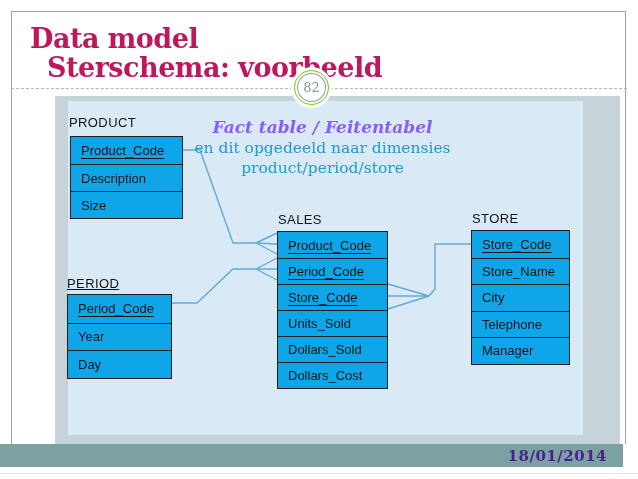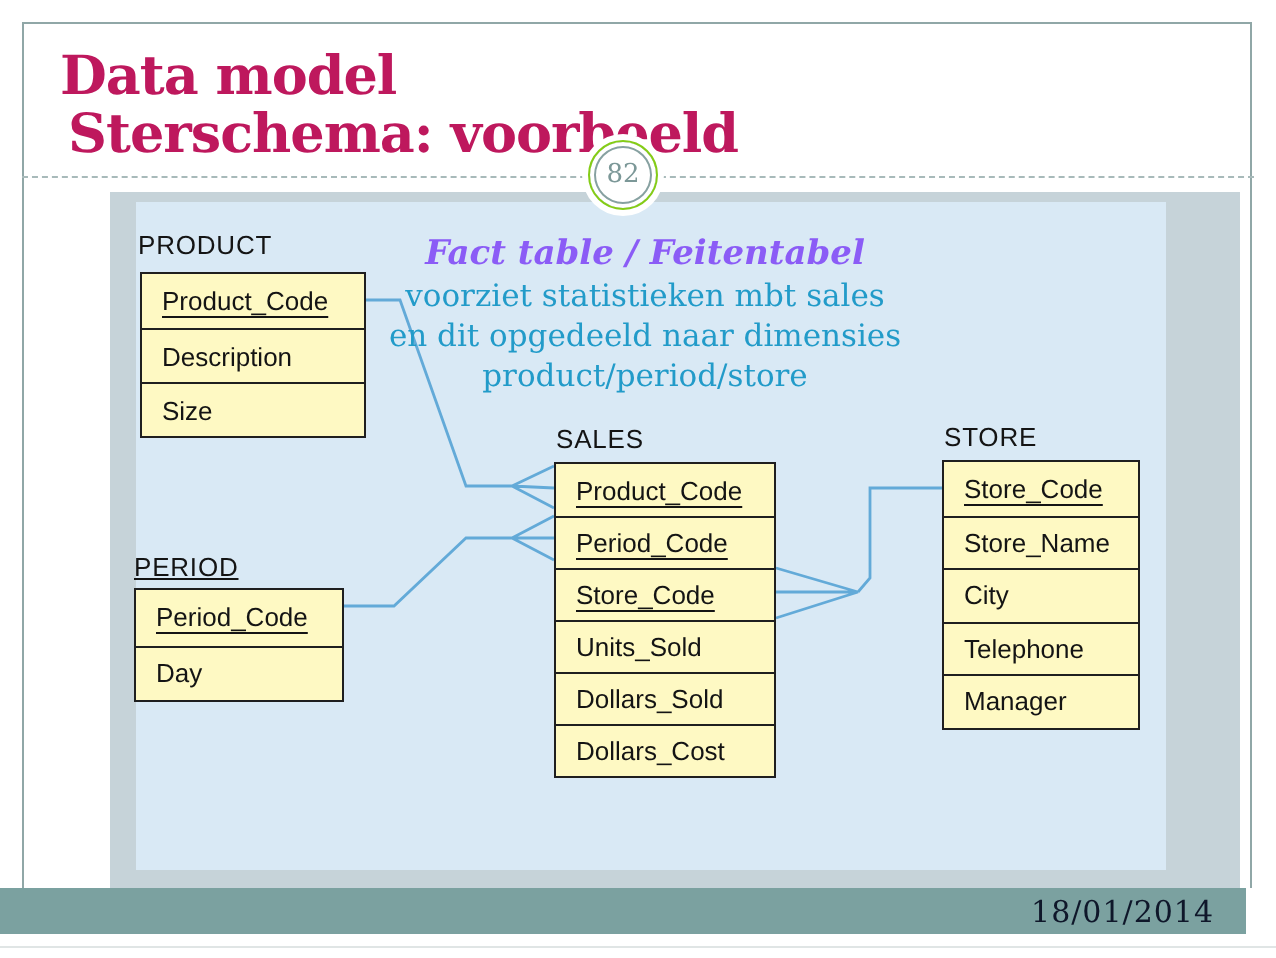--- a/index.html
+++ b/index.html
@@ -16,21 +16,21 @@
   .dashed-rule{
     position:absolute;left:11px;top:88px;width:616px;height:0;
     border-top:1px dashed #a8baba;
   }
   
   .title{
     position:absolute;color:#be185d;font-family:"DejaVu Serif","Liberation Serif",serif;
     font-weight:bold;font-size:27px;line-height:30px;letter-spacing:-0.5px;white-space:nowrap;
   }
   .title.l1{left:30px;top:24px;}
-  .title.l2{left:34px;top:53px;}
+  .title.l2{left:47px;top:53px;}
   
   .badge{
     position:absolute;left:294px;top:70px;width:35px;height:35px;border-radius:50%;
     background:#ffffff;border:1px solid #84cc16;box-sizing:border-box;
     box-shadow:0 0 0 3px #ffffff, inset 0 0 0 2px #ffffff, inset 0 0 0 3px #87a1a1;
     display:flex;align-items:center;justify-content:center;
     color:#7c9898;font-family:"DejaVu Serif","Liberation Serif",serif;font-size:13px;
     z-index:6;
   }
   
@@ -43,21 +43,21 @@
   }
   .annotation .head{font-size:17px;font-weight:bold;font-style:italic;line-height:22px;color:#8b5cf6;}
   .annotation .ln{font-size:15.5px;line-height:20px;}
   
   .connectors{position:absolute;left:0;top:0;width:638px;height:479px;z-index:3;pointer-events:none;}
   
   .etable-label{
     position:absolute;z-index:5;font-size:13px;letter-spacing:0.4px;color:#141414;
   }
   .etable{
-    position:absolute;z-index:5;background:#fef9c3;border:1.3px solid #1f1f1f;box-sizing:border-box;
+    position:absolute;z-index:5;background:#0ea5e9;border:1.3px solid #1f1f1f;box-sizing:border-box;
   }
   .etable .cell{
     box-sizing:border-box;display:flex;align-items:center;padding-left:10px;
     font-size:13px;color:#141414;border-top:1.3px solid #1f1f1f;white-space:nowrap;
   }
   .etable .cell:first-child{border-top:none;}
   .etable .cell.key span{text-decoration:underline;text-underline-offset:3px;text-decoration-thickness:1px;}
   .t-product .cell{height:27px;}
   .t-period  .cell{height:27.5px;}
   .t-sales   .cell{height:26px;}
@@ -65,22 +65,22 @@
   #tbl-product{left:70px;top:136px;width:113px;}
   #tbl-period {left:67px;top:294px;width:105px;}
   #tbl-sales  {left:277px;top:231px;width:111px;}
   #tbl-store  {left:471px;top:230px;width:99px;}
   
   .footer-band{
     position:absolute;left:0;top:444px;width:623px;height:23px;background:#7ba1a0;z-index:6;
     display:flex;align-items:center;justify-content:flex-end;
   }
   .footer-date{
-    color:#0f172a;font-family:"DejaVu Serif","Liberation Serif",serif;font-size:15px;
-    letter-spacing:0.5px;padding-right:16px;
+    color:#4c1d95;font-family:"DejaVu Serif","Liberation Serif",serif;font-size:15px;
+    letter-spacing:0.5px;padding-right:16px;font-weight:bold;
   }
   .bottom-rule{position:absolute;left:0;top:473px;width:638px;border-top:1px solid #e0e5e5;}
 </style>
 </head>
 <body>
 
 <div class="frame"></div>
 <div class="dashed-rule"></div>
 
 <div class="title l1">Data model</div>
@@ -88,21 +88,20 @@
 
 <div class="panel-outer"></div>
 <div class="panel-inner"></div>
 
 <div class="badge">
   <span>82</span>
 </div>
 
 <div class="annotation">
   <div class="head">Fact table / Feitentabel</div>
-  <div class="ln">voorziet statistieken mbt sales</div>
   <div class="ln">en dit opgedeeld naar dimensies</div>
   <div class="ln">product/period/store</div>
 </div>
 
 <svg class="connectors" viewBox="0 0 638 479" xmlns="http://www.w3.org/2000/svg">
   <path d="M182,150 L200,150 L233,243 L256,243 M256,243 L277,233 M256,243 L277,244 M256,243 L277,254" fill="none" stroke="#63aad8" stroke-width="1.4"></path>
   <path d="M172,303 L197,303 L233,269 L256,269 M256,269 L277,258 M256,269 L277,269 M256,269 L277,280" fill="none" stroke="#63aad8" stroke-width="1.4"></path>
   <path d="M388,284 L429,296 M388,296 L429,296 M388,309 L429,296 M429,296 L435,289 L435,244 L471,244" fill="none" stroke="#63aad8" stroke-width="1.4"></path>
 </svg>
 
@@ -116,20 +115,23 @@
     </div>
   <div class="cell">
       <span>Size</span>
     </div>
 </div>
 
 <div class="etable-label" style="left:67px;top:276px;text-decoration:underline;">PERIOD</div>
 <div class="etable t-period" id="tbl-period">
   <div class="cell key">
       <span>Period_Code</span>
+    </div>
+  <div class="cell">
+      <span>Year</span>
     </div>
   <div class="cell">
       <span>Day</span>
     </div>
 </div>
 
 <div class="etable-label" style="left:278px;top:212px;">SALES</div>
 <div class="etable t-sales" id="tbl-sales">
   <div class="cell key">
       <span>Product_Code</span>

